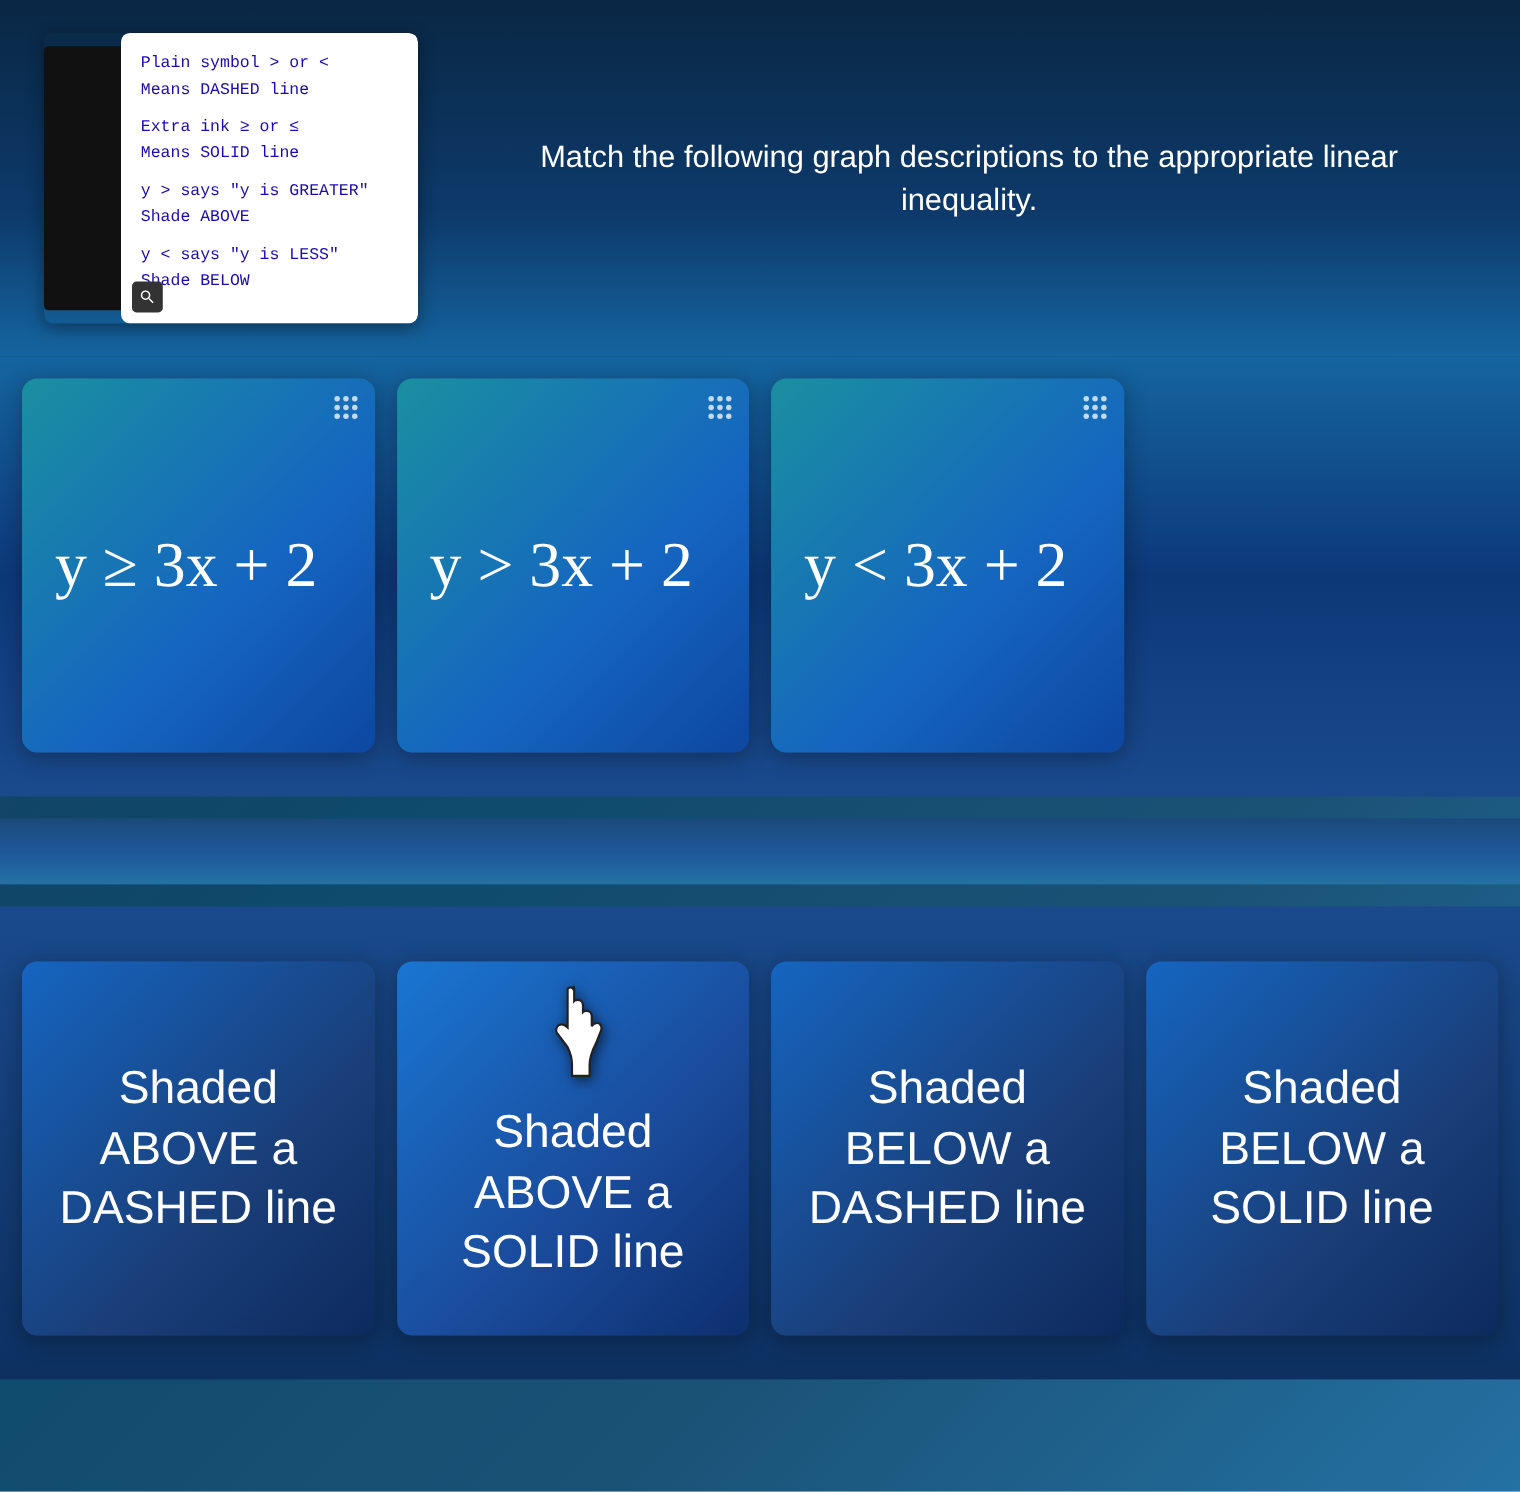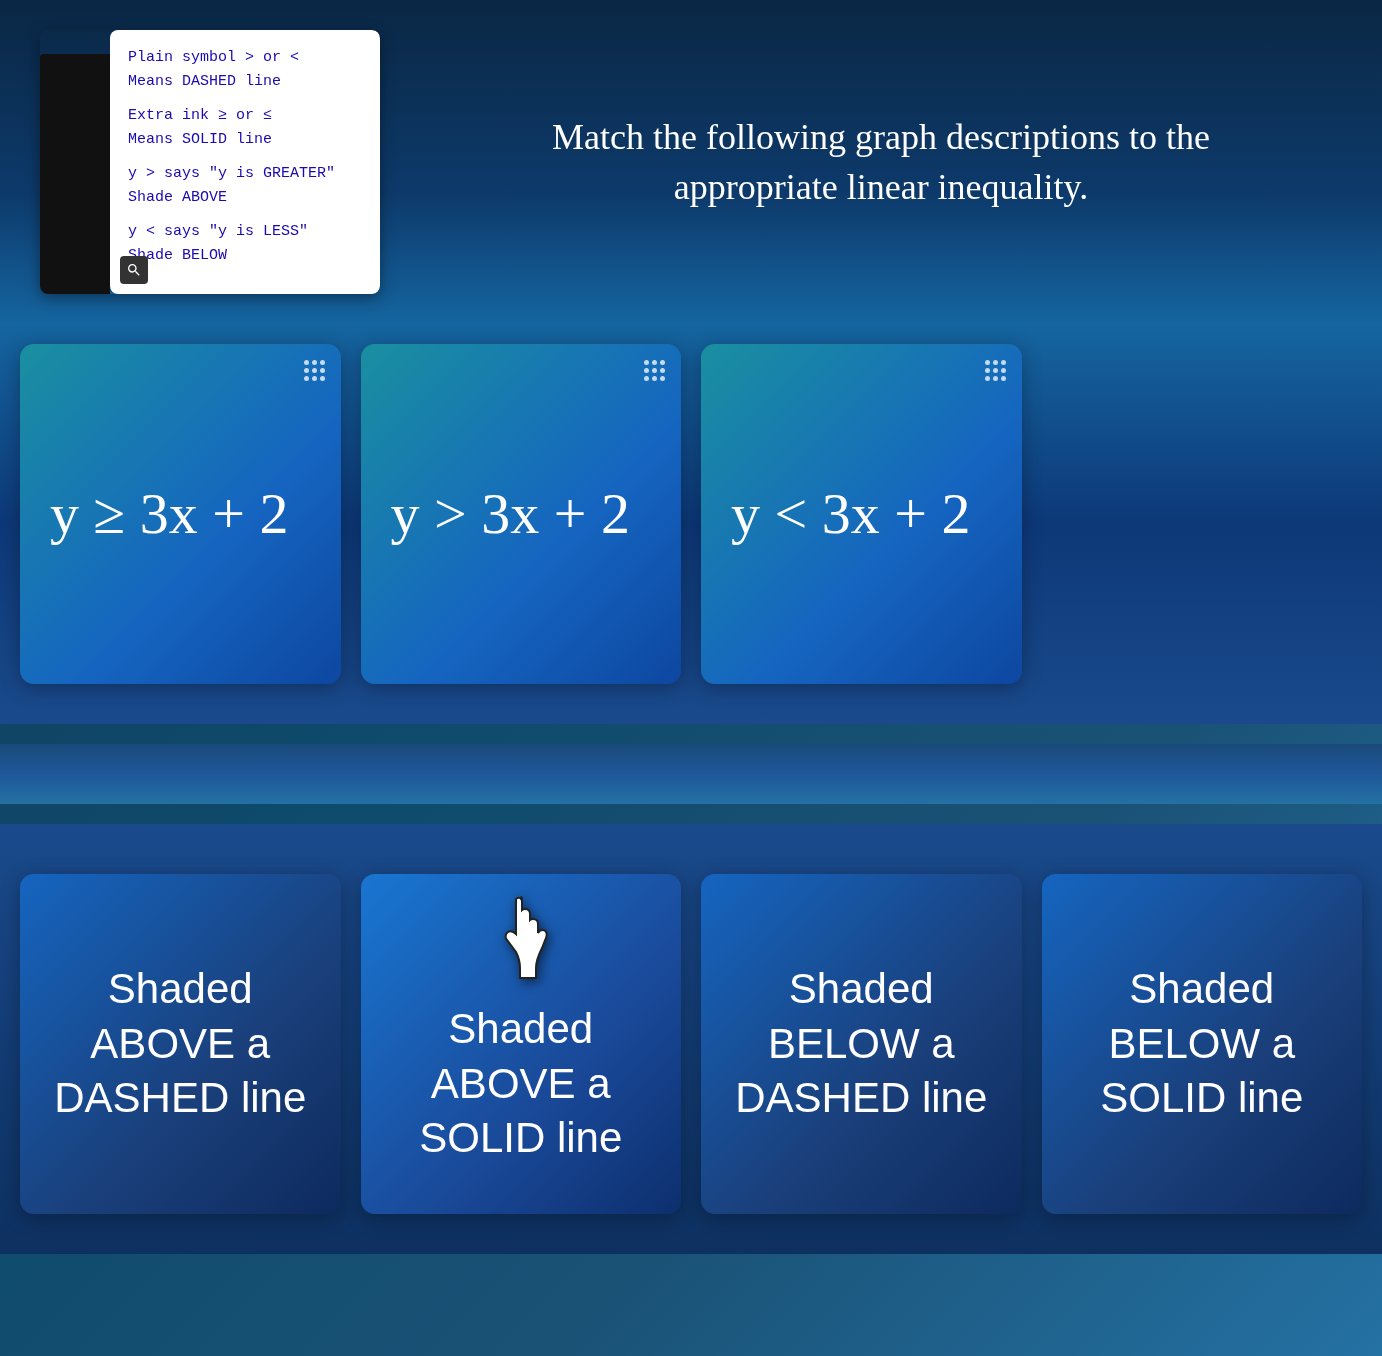--- a/index.html
+++ b/index.html
@@ -63,35 +63,34 @@
       background: #111;
       width: 70px;
       height: 100%;
       min-height: 240px;
       border-radius: 4px 0 0 4px;
       flex-shrink: 0;
     }
 
     .hint-wrapper {
       display: flex;
-      align-items: flex-end;
+      align-items: center;
       box-shadow: 0 4px 15px rgba(0,0,0,0.4);
       border-radius: 8px;
       overflow: hidden;
     }
 
     .instructions-text {
       flex: 1;
       text-align: center;
       color: white;
-      font-size: 36px;
+      font-size: 28px;
       font-weight: 400;
       line-height: 1.4;
       padding: 20px 60px;
-      font-family: Liberation Serif, serif;
     }
 
     
     .top-row {
       display: grid;
       grid-template-columns: repeat(4, 1fr);
       gap: 20px;
       margin-bottom: 0;
     }
 

